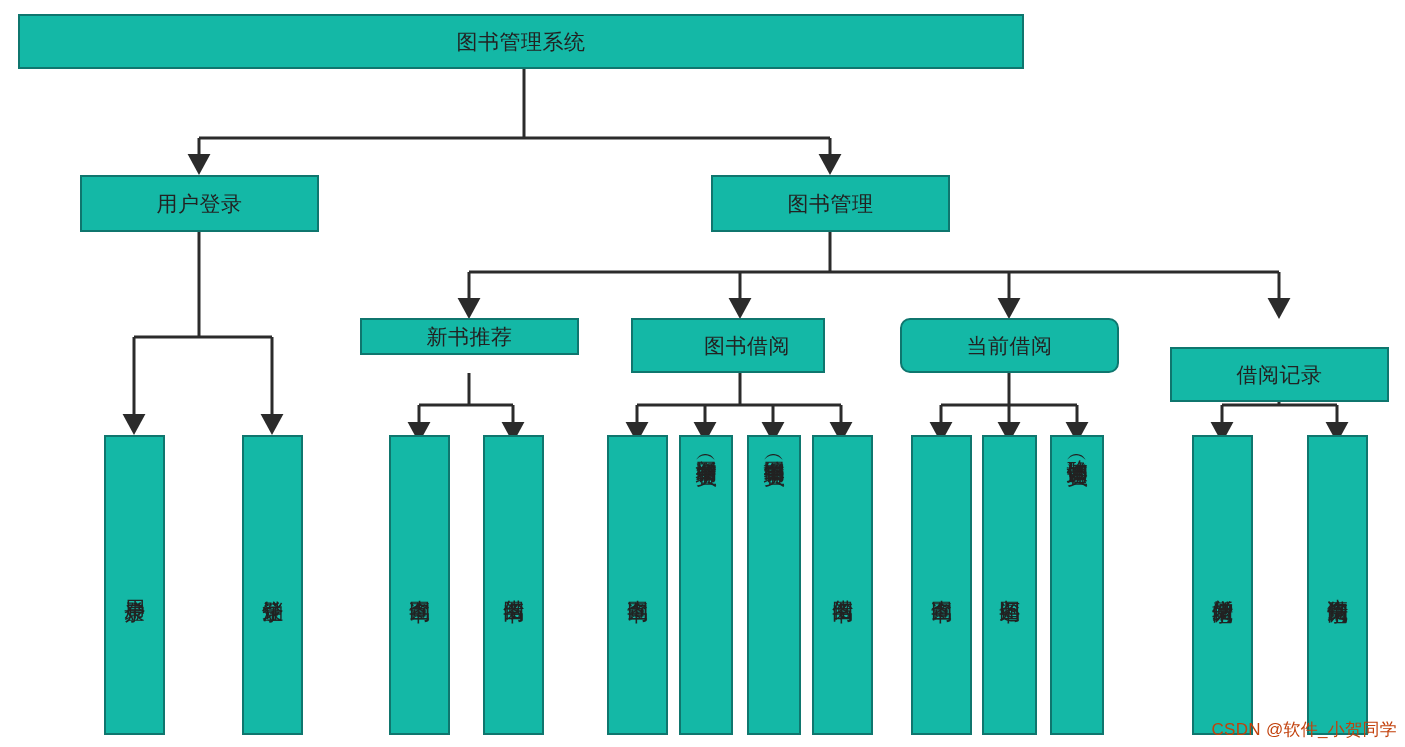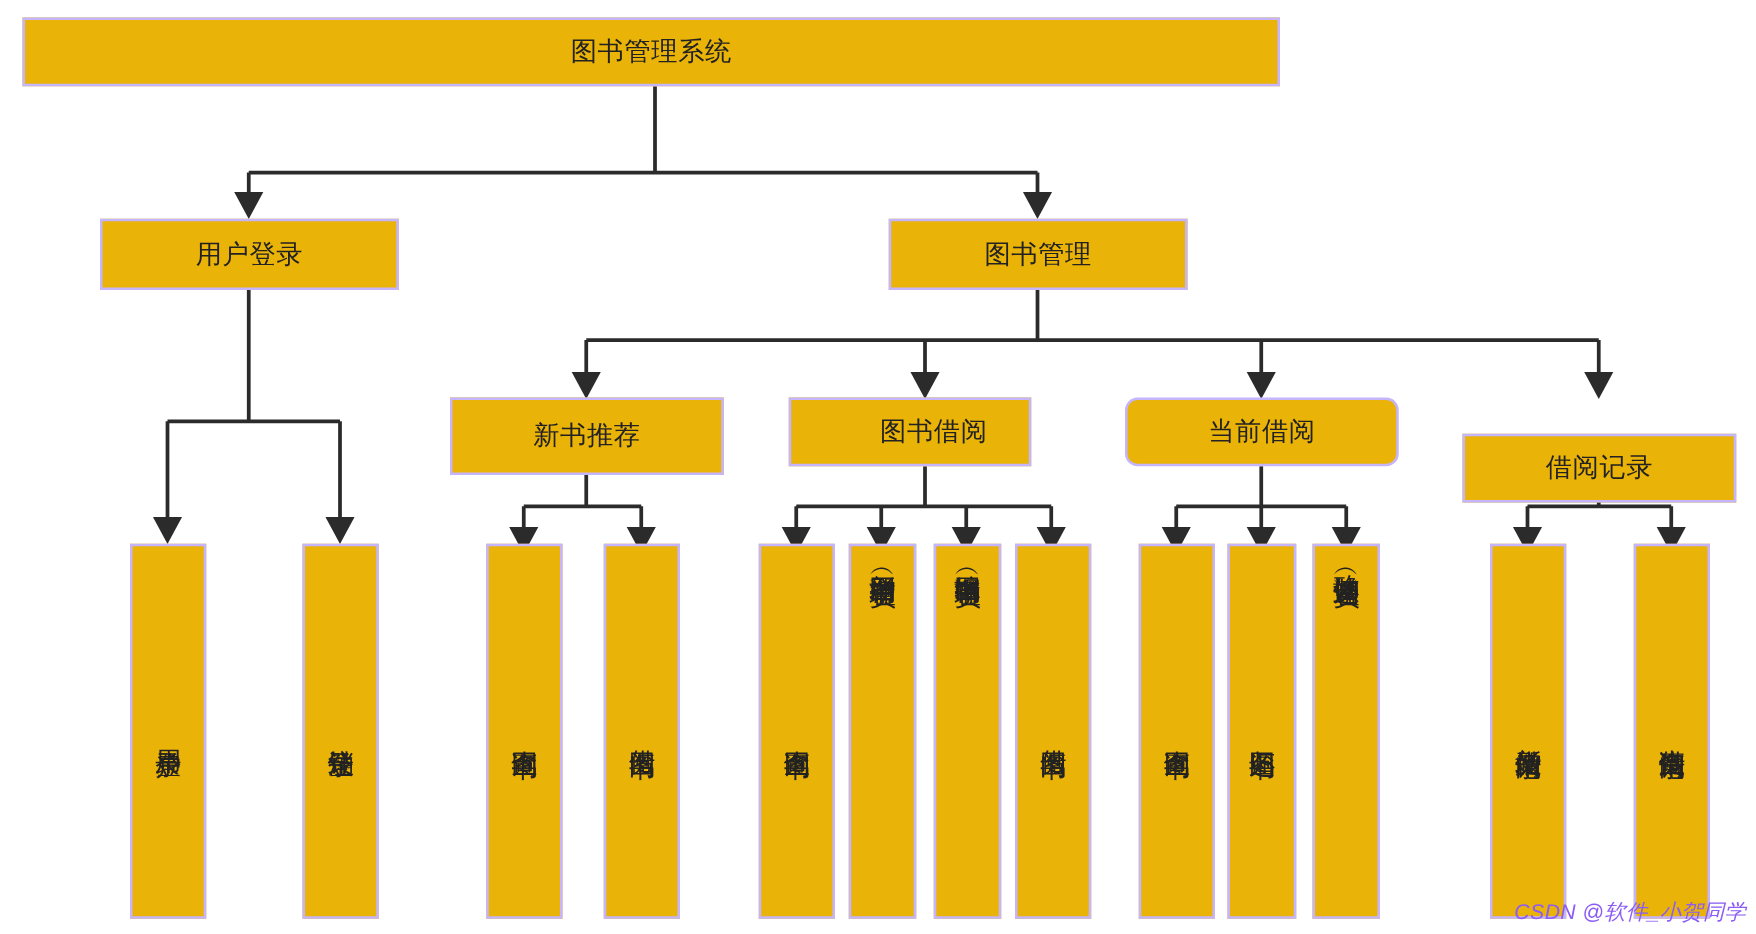--- a/index.html
+++ b/index.html
@@ -21,28 +21,27 @@
     position: absolute;
     left: 0;
     top: 0;
     width: 1405px;
     height: 747px;
     pointer-events: none;
   }
   .node {
     position: absolute;
     box-sizing: border-box;
-    background: #eab308;
-    border: 2px solid #c4b5fd;
+    background: #14b8a6;
+    border: 2px solid #0f766e;
     display: flex;
     align-items: center;
     justify-content: center;
     color: #222222;
     z-index: 2;
-    font-family: Liberation Serif, serif;
   }
   .node .label {
     display: block;
     text-align: center;
     line-height: 1.12;
     letter-spacing: 0.5px;
   }
   
   .node.h .label {
     font-size: 21px;
@@ -64,25 +63,24 @@
   }
   .node.v.mid {
     align-items: center;
     padding-top: 0;
   }
   #watermark {
     position: absolute;
     right: 8px;
     bottom: 6px;
     font-size: 17px;
-    color: #8b5cf6;
+    color: #c2410c;
     white-space: nowrap;
     z-index: 3;
     letter-spacing: 0.3px;
-    font-style: italic;
   }
 </style>
 </head>
 <body>
 
 <div id="canvas">
 
   <svg id="edges" viewBox="0 0 1405 747" xmlns="http://www.w3.org/2000/svg">
     <defs>
       <marker id="arrow" markerWidth="9" markerHeight="9" refX="1.5" refY="4.5" orient="auto" markerUnits="strokeWidth">
@@ -137,21 +135,21 @@
     <span class="label">图书管理系统</span>
   </div>
 
   <div class="node h" style="left:80px; top:175px; width:239px; height:57px;">
     <span class="label">用户登录</span>
   </div>
   <div class="node h" style="left:711px; top:175px; width:239px; height:57px;">
     <span class="label">图书管理</span>
   </div>
 
-  <div class="node h" style="left:360px; top:318px; width:219px; height:62px;">
+  <div class="node h" style="left:360px; top:318px; width:219px; height:37px;">
     <span class="label">新书推荐</span>
   </div>
   <div class="node h" style="left:631px; top:318px; width:194px; height:55px;padding-left:38px;">
     <span class="label">图书借阅</span>
   </div>
   <div class="node h" style="left:900px; top:318px; width:219px; height:55px;border-radius:10px;">
     <span class="label">当前借阅</span>
   </div>
   <div class="node h" style="left:1170px; top:318px; width:219px; height:55px;margin-top:29px;">
     <span class="label">借阅记录</span>

